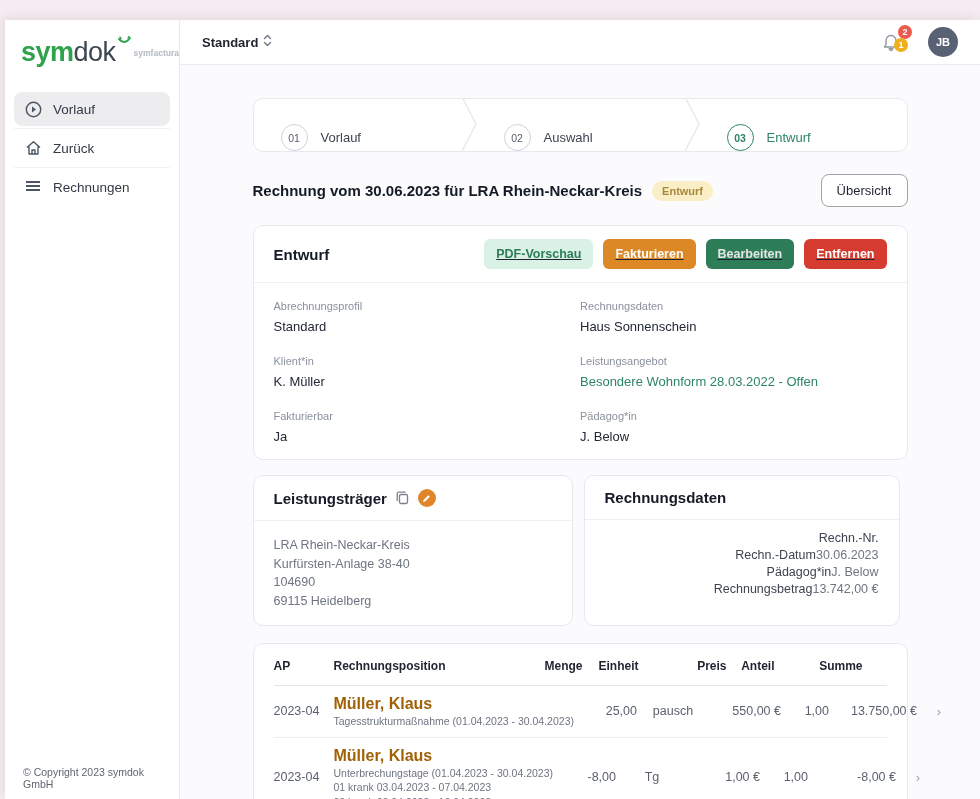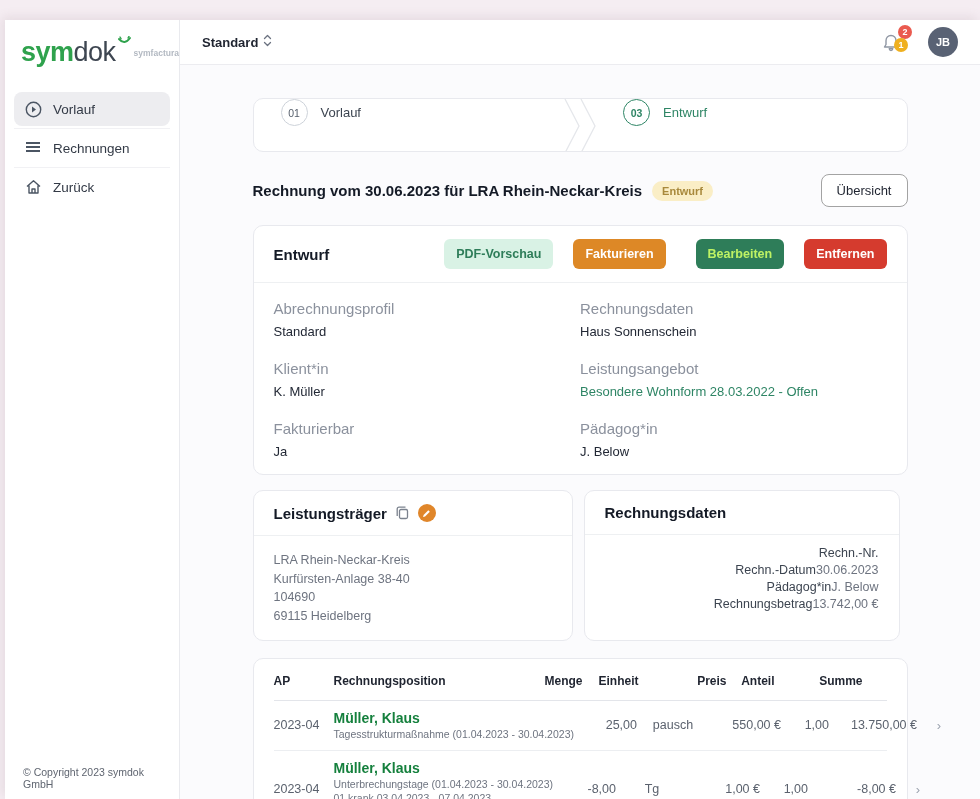--- a/index.html
+++ b/index.html
@@ -39,62 +39,62 @@
   .bell-wrap svg { position:absolute; left:0; top:7px; }
   .badge { position:absolute; border-radius:50%; width:14px; height:14px; color:#fff; font-size:9px; font-weight:bold; display:flex; align-items:center; justify-content:center; }
   .badge.red { background:#ea5a4f; right:-4px; top:-2px; }
   .badge.yellow { background:#efb01f; right:0px; top:11px; }
   .avatar { width:30px; height:30px; border-radius:50%; background:#596274; color:#fff; font-size:11px; font-weight:bold; display:flex; align-items:center; justify-content:center; cursor:pointer; }
   
   .content { flex:1; overflow:hidden; padding-top:33px; }
   .container { width:655px; margin:0 auto; }
   .card { background:#fff; border:1px solid #e8e9ee; border-radius:10px; }
   
-  .stepper { height:54px; display:flex; align-items:flex-start; overflow:hidden; }
+  .stepper { height:54px; display:flex; align-items:flex-end; overflow:hidden; }
   .step { flex:1; display:flex; align-items:center; gap:13px; padding-left:27px; }
   .step-num { width:27px; height:27px; border-radius:50%; border:1px solid #cdd2d9; display:flex; align-items:center; justify-content:center; font-size:10.5px; color:#555e6b; }
   .step-label { font-size:13px; color:#3c4450; }
   .step.active .step-num { border:1.5px solid #2e8565; color:#2e8565; font-weight:bold; }
   .step.active .step-label { color:#2e8565; }
   .step-sep { display:flex; align-items:center; }
   
   .heading-row { display:flex; align-items:center; margin:22px 0 18px; }
   .page-title { font-size:15px; font-weight:bold; color:#141a26; }
   .status-badge { margin-left:10px; background:#faeec6; color:#a8893c; font-size:11px; font-weight:bold; padding:4px 10px; border-radius:10px; }
   .btn-outline { margin-left:auto; background:#fff; border:1px solid #a3a3a3; border-radius:8px; padding:8px 15px; font-size:13px; color:#1f2430; font-family:inherit; cursor:pointer; }
   
   .card-header { display:flex; align-items:center; padding:13px 20px; border-bottom:1px solid #eef0f2; }
   .card-title { font-size:15px; font-weight:bold; color:#141a26; }
-  .btn-group { margin-left:auto; display:flex; gap:20px; }
+  .btn-group { margin-left:auto; display:flex; gap:10px;text-decoration:underline; }
   .btn { border:none; border-radius:6px; padding:8px 12px; font-size:12.5px; font-weight:bold; font-family:inherit; cursor:pointer; }
   .btn-mint { background:#d9f2e5; color:#2e7d59; }
   .btn-orange { background:#dd8826; color:#fff; }
-  .btn-green { background:#2e7d59; color:#bef264;margin-left:10px; }
+  .btn-green { background:#2e7d59; color:#e5e5e5; }
   .btn-red { background:#d53b2e; color:#fff; }
   .draft-body { display:grid; grid-template-columns:1fr 1fr; padding:17px 20px 15px; row-gap:21px; }
-  .field-label { font-size:15px; color:#8b919d; margin-bottom:7px; }
+  .field-label { font-size:11px; color:#8b919d; margin-bottom:7px; }
   .field-value { font-size:13px; color:#222835; }
   .field-value.link { color:#2e8565; cursor:pointer; }
   
   .two-cards { display:grid; grid-template-columns:320px 316px; gap:11px; margin-top:15px; }
   .icon-btn { background:none; border:none; cursor:pointer; padding:0; margin-left:9px; display:flex; align-items:center; }
   .orange-badge { width:18px; height:18px; border-radius:50%; background:#e0862a; color:#fff; font-size:9px; display:flex; align-items:center; justify-content:center; margin-left:9px; cursor:pointer; }
   .payer-body { padding:15px 20px; font-size:12.5px; color:#6e7480; line-height:18.5px; }
   .invoice-body { padding:10px 20px 12px; }
   .inv-row { display:flex; justify-content:flex-end; font-size:12.5px; line-height:17px; }
   .inv-label { color:#3c4450; }
   .inv-value { color:#6e7480; }
   
   .table-card { margin-top:17px; padding:0 20px; min-height:240px; }
   .t-grid { display:grid; grid-template-columns:52px 1fr 55px 56px 72px 40px 80px 16px; column-gap:8px; align-items:center; }
   .t-head { padding:15px 0 12px; border-bottom:1px solid #e3e5ea; font-size:12px; font-weight:bold; color:#1f2430; }
   .t-row { padding:9px 0; border-bottom:1px solid #eceef1; font-size:12.5px; color:#5b626e; cursor:pointer; }
   .al-r { text-align:right; }
   .al-c { text-align:center; }
-  .pos-name { font-weight:bold; color:#15803d; font-size:14px; }
+  .pos-name { font-weight:bold; color:#a16207; font-size:16px; }
   .pos-detail { font-size:10.5px; color:#6e7480; margin-top:2px; line-height:12.5px; white-space:nowrap; }
   .row-chevron { color:#9ca3af; font-size:13px; text-align:right; }
 </style>
 </head>
 <body>
 
 <div class="window">
 
   <aside class="sidebar">
     <div class="logo-area">
@@ -118,35 +118,35 @@
                 <circle cx="8.5" cy="8.5" r="7.2" fill="none" stroke="#4b5563" stroke-width="1.4"></circle>
                 <path d="M7 5.6 L11 8.5 L7 11.4 Z" fill="#4b5563"></path>
               </svg>
           </span>
           <span>Vorlauf</span>
         </div>
       </div>
       <div class="nav-row">
         <div class="nav-item">
           <span class="nav-icon">
-            <svg width="16" height="14" viewBox="0 0 16 14">
-                <path d="M1 2 H15 M1 6 H15 M1 10 H15" stroke="#4b5563" stroke-width="1.8"></path>
+            <svg width="17" height="16" viewBox="0 0 17 16">
+                <path d="M2 7.5 L8.5 1.8 L15 7.5 M4 6.5 V14 H13 V6.5 M7 14 V10 H10 V14" fill="none" stroke="#4b5563" stroke-width="1.4" stroke-linejoin="round"></path>
               </svg>
           </span>
-          <span>Rechnungen</span>
+          <span>Zurück</span>
         </div>
       </div>
       <div class="nav-row">
         <div class="nav-item">
           <span class="nav-icon">
-            <svg width="17" height="16" viewBox="0 0 17 16">
-                <path d="M2 7.5 L8.5 1.8 L15 7.5 M4 6.5 V14 H13 V6.5 M7 14 V10 H10 V14" fill="none" stroke="#4b5563" stroke-width="1.4" stroke-linejoin="round"></path>
+            <svg width="16" height="14" viewBox="0 0 16 14">
+                <path d="M1 2 H15 M1 6 H15 M1 10 H15" stroke="#4b5563" stroke-width="1.8"></path>
               </svg>
           </span>
-          <span>Zurück</span>
+          <span>Rechnungen</span>
         </div>
       </div>
     </nav>
     <div class="sidebar-footer">© Copyright 2023 symdok GmbH</div>
   </aside>
 
   <div class="main">
 
     <div class="topbar">
       <div class="profile-switcher">
@@ -175,20 +175,24 @@
 
         <div class="card stepper">
           <div class="step">
             <span class="step-num">01</span>
             <span class="step-label">Vorlauf</span>
           </div>
           <div class="step-sep">
             <svg width="16" height="54" viewBox="0 0 16 54">
                 <path d="M1 0 L15 27 L1 54" fill="none" stroke="#e5e7eb" stroke-width="1.3"></path>
               </svg>
+          </div>
+          <div class="step">
+            <span class="step-num">02</span>
+            <span class="step-label">Auswahl</span>
           </div>
           <div class="step-sep">
             <svg width="16" height="54" viewBox="0 0 16 54">
                 <path d="M1 0 L15 27 L1 54" fill="none" stroke="#e5e7eb" stroke-width="1.3"></path>
               </svg>
           </div>
           <div class="step active">
             <span class="step-num">03</span>
             <span class="step-label">Entwurf</span>
           </div>

